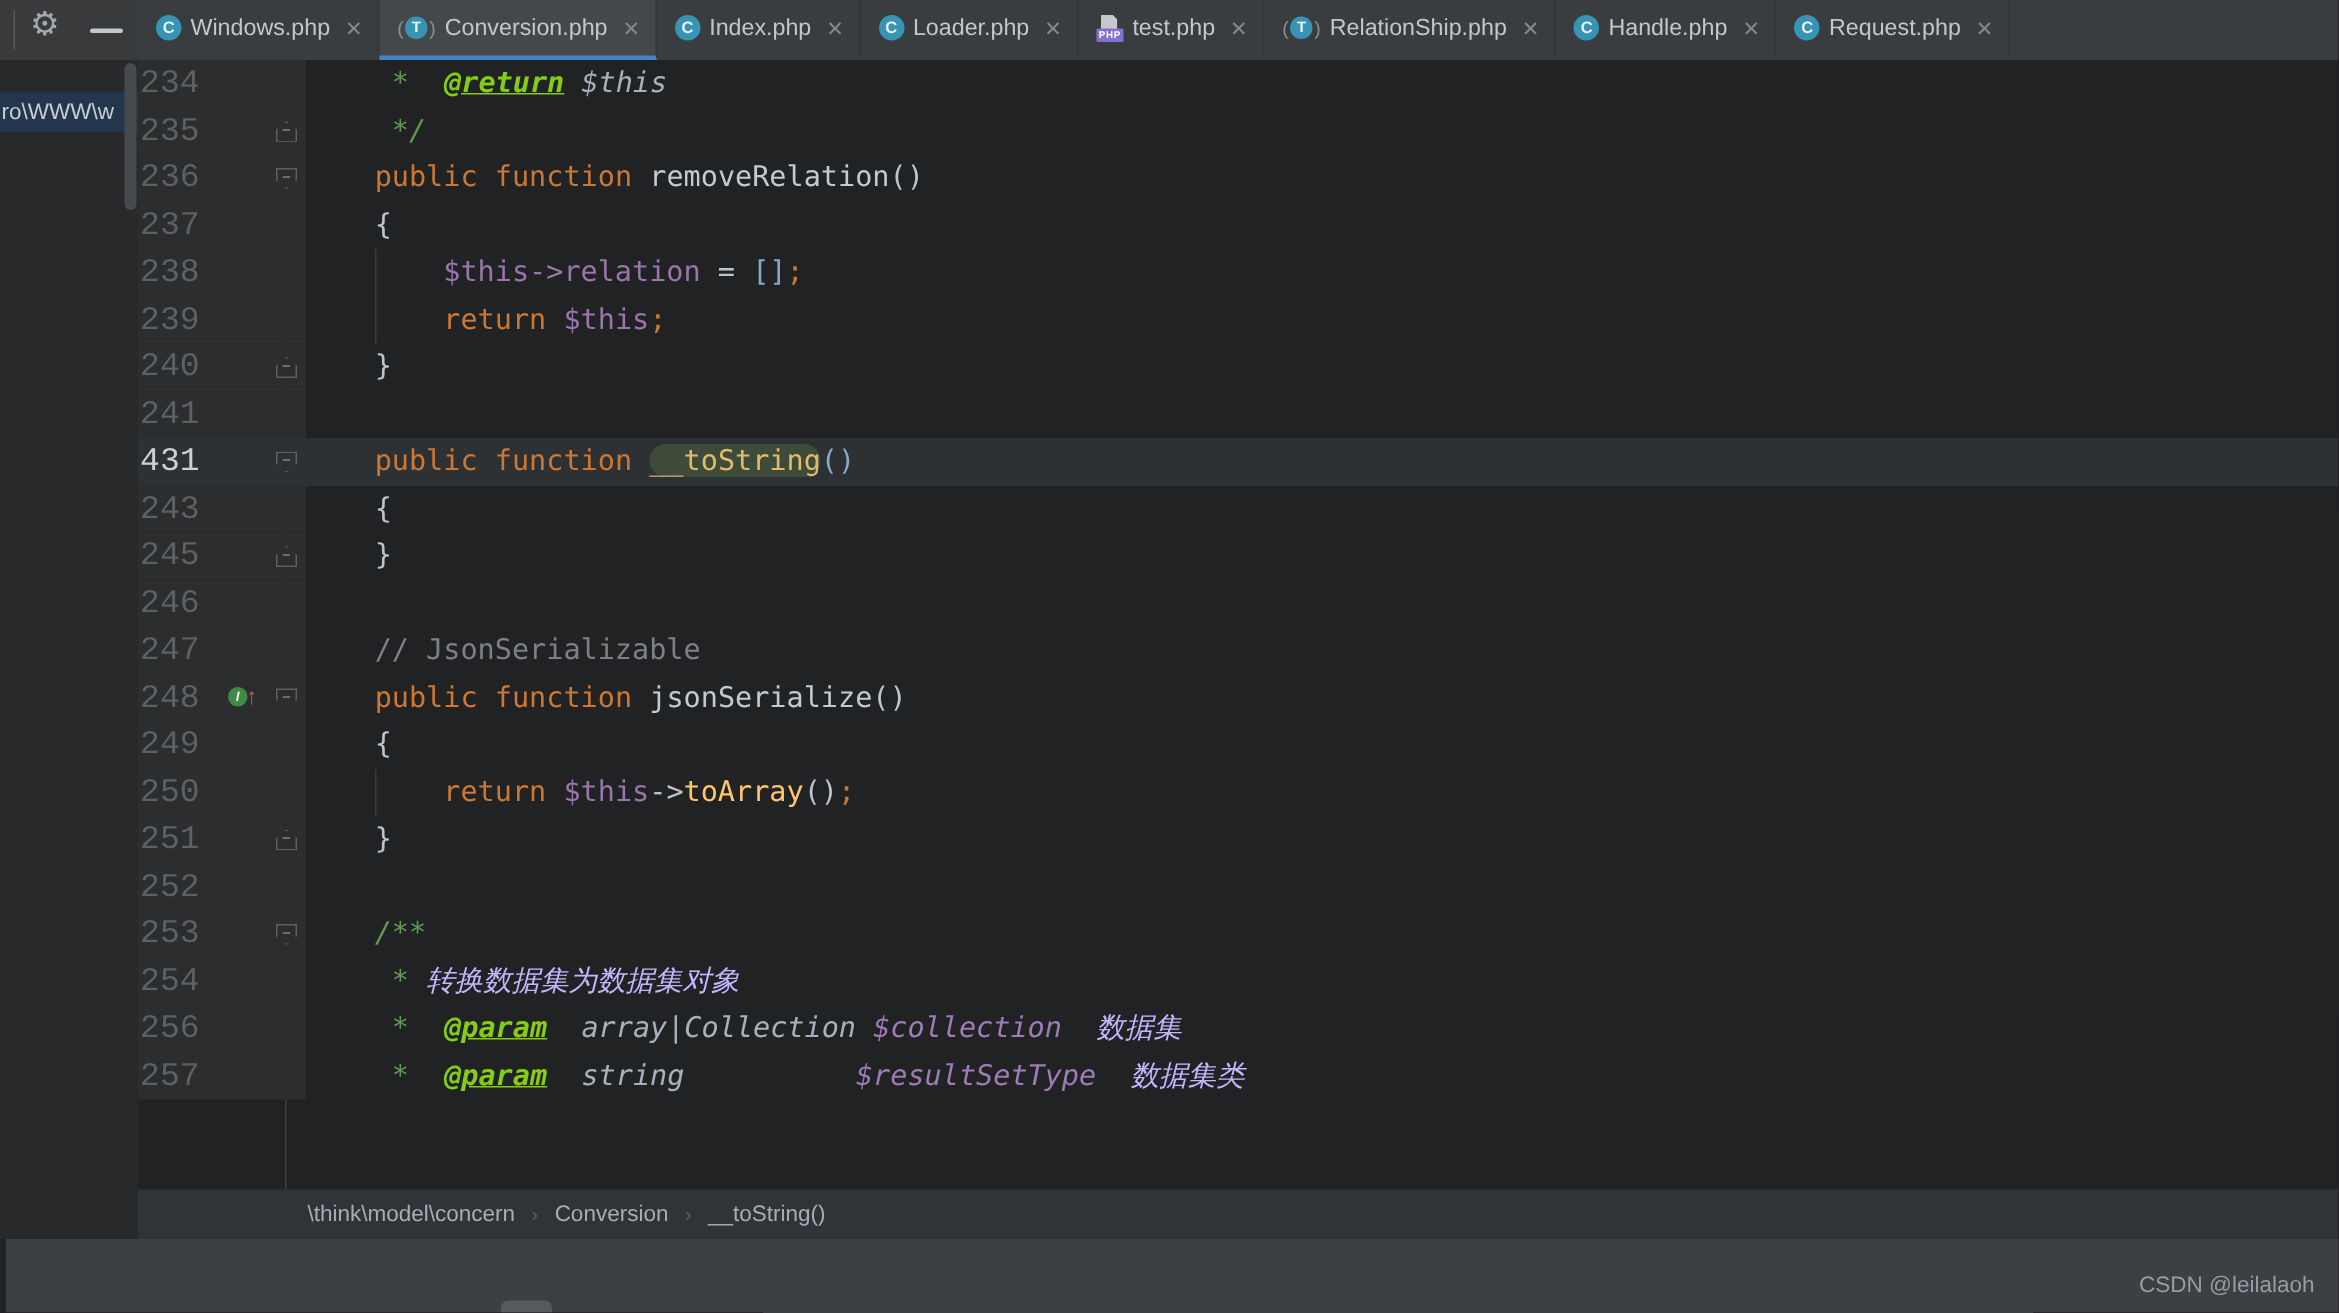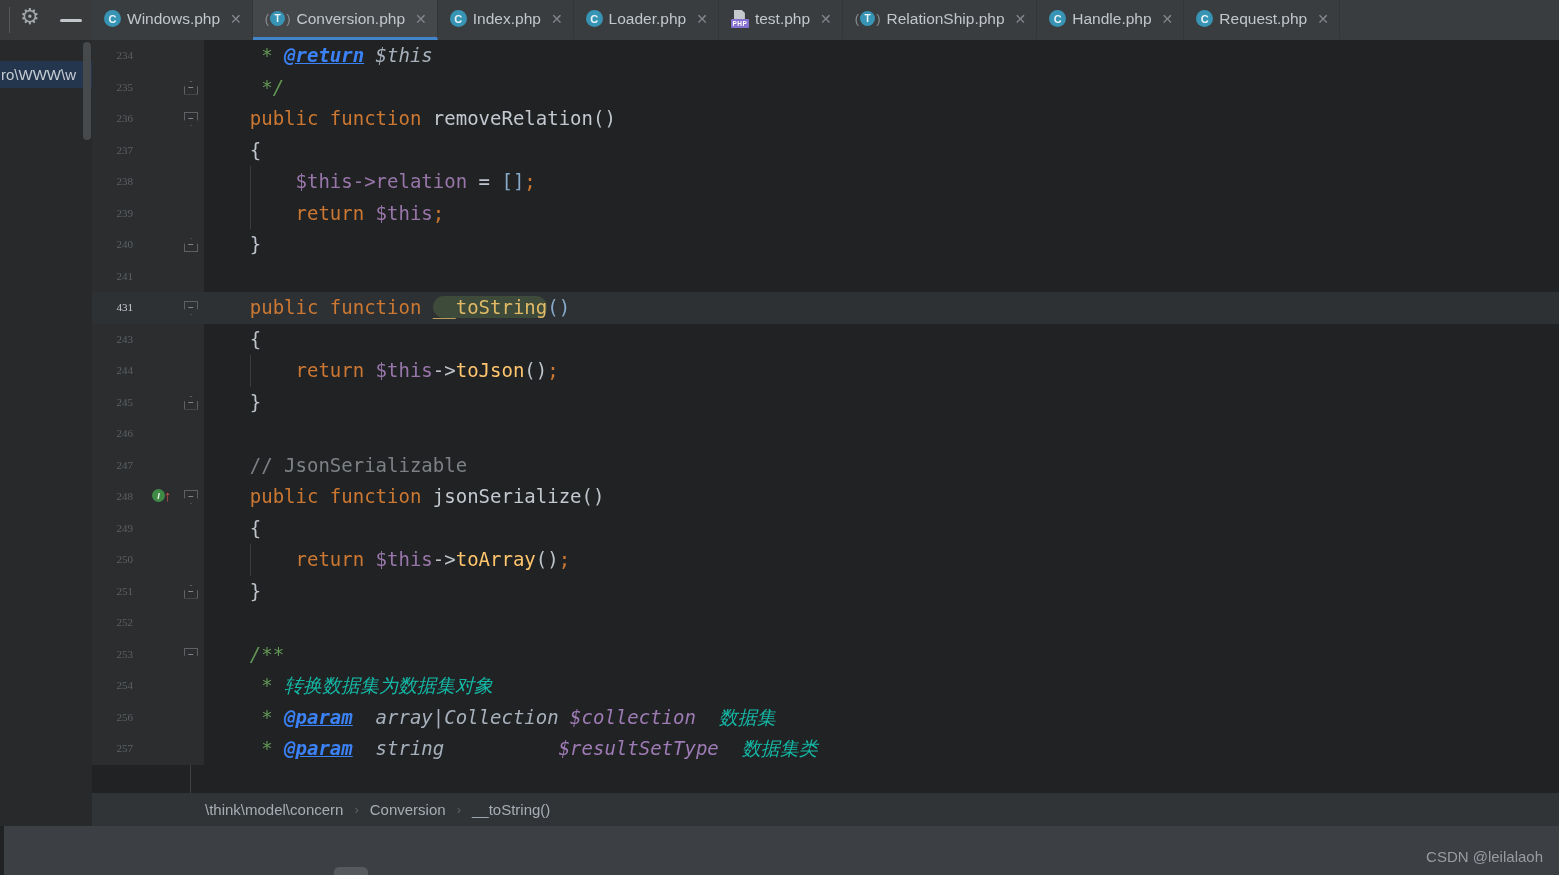--- a/index.html
+++ b/index.html
@@ -45,21 +45,21 @@
 
   
   .editor { position:absolute; top:40px; left:92px; width:1467px; height:753px;
             background:#212224; overflow:hidden; }
   .foldline { position:absolute; left:98px; top:0; width:1px; height:100%; background:#3e4144; }
   .row { display:flex; height:31.5px; position:relative; }
   .row .g { background:#2b2d2f; }
   .row.active { background:#2e3134; }
   .row.active .g { background:#2e3134; }
   .ln { width:58px; flex:none; text-align:right; padding-right:17px;
-        font-family:Liberation Serif, serif; font-size:11px; line-height:31.5px;
+        font-family:Liberation Mono, monospace; font-size:22px; line-height:31.5px;
         color:#5d6164; cursor:default; }
   .row.active .ln { color:#ccd1d6; }
   .bdg { width:30px; flex:none; position:relative; }
   .fld { width:24px; flex:none; position:relative; }
   .code { flex:1; position:relative; font-family:"DejaVu Sans Mono", monospace;
           font-size:19px; line-height:31.5px; white-space:pre; color:#bec4cb; }
   .guide { position:absolute; left:45.7px; top:0; width:1px; height:100%; background:#3a3c3f; }
 
   .marker { position:absolute; left:4px; top:9px; width:14px; height:14px; background:#2b2d2f;
             border:1px solid #5d6164; color:#9ea3a7; font-size:10px; line-height:11px;
@@ -77,25 +77,25 @@
   
   .tok-k   { color:#cc7832; }
   .tok-pl  { color:#bec4cb; }
   .tok-fn  { color:#c3c9d0; }
   .tok-v   { color:#9876aa; }
   .tok-call{ color:#ffc66d; }
   .tok-s   { color:#cc7832; }
   .tok-br  { color:#87a9c9; }
   .tok-magic { color:#e2bb66; background:#3e4a3a;border-radius:11px; }
   .tok-doc { color:#629755; font-style:italic; }
-  .tok-tag { color:#3b82f6; font-style:italic; text-decoration:underline; font-weight:bold; }
+  .tok-tag { color:#84cc16; font-style:italic; text-decoration:underline; font-weight:bold;margin-left:12px; }
   .tok-dt  { color:#a7b1bc; font-style:italic; }
   .tok-dv  { color:#9e7bb5; font-style:italic; }
   .tok-c   { color:#7d8186; }
-  .tok-cjk { color:#14b8a6; font-style:italic;
+  .tok-cjk { color:#c4b5fd; font-style:italic;
              font-family:"DejaVu Sans Mono","DejaVu Sans",sans-serif; }
 
   
   .crumbbar { position:absolute; top:793px; left:92px; width:1467px; height:33px;
               background:#313437; display:flex; align-items:center; padding-left:113px;
               font-size:15px; color:#a6adb4; }
   .crumb { cursor:default; white-space:pre; }
   .crumb-sep { color:#5d6165; margin:0 11px; font-size:13px; }
 
   
@@ -231,26 +231,20 @@
         </span>
         <span class="code"><span class="tok-pl">    </span><span class="tok-k">public</span><span class="tok-pl"> </span><span class="tok-k">function</span><span class="tok-pl"> </span><span class="tok-magic">__toString</span><span class="tok-br">()</span></span>
       </div>
       <div class="row">
         <span class="ln g">243</span>
         <span class="bdg g"></span>
         <span class="fld g"></span>
         <span class="code"><span class="tok-pl">    {</span></span>
       </div>
       <div class="row">
-        <span class="ln g">244</span>
-        <span class="bdg g"></span>
-        <span class="fld g"></span>
-        <span class="code"><span class="guide"></span><span class="tok-pl">        </span><span class="tok-k">return</span><span class="tok-pl"> </span><span class="tok-v">$this</span><span class="tok-pl">-&gt;</span><span class="tok-call">toJson</span><span class="tok-pl">()</span><span class="tok-s">;</span></span>
-      </div>
-      <div class="row">
         <span class="ln g">245</span>
         <span class="bdg g"></span>
         <span class="fld g">
           <span class="marker end">−</span>
         </span>
         <span class="code"><span class="tok-pl">    }</span></span>
       </div>
       <div class="row">
         <span class="ln g">246</span>
         <span class="bdg g"></span>

